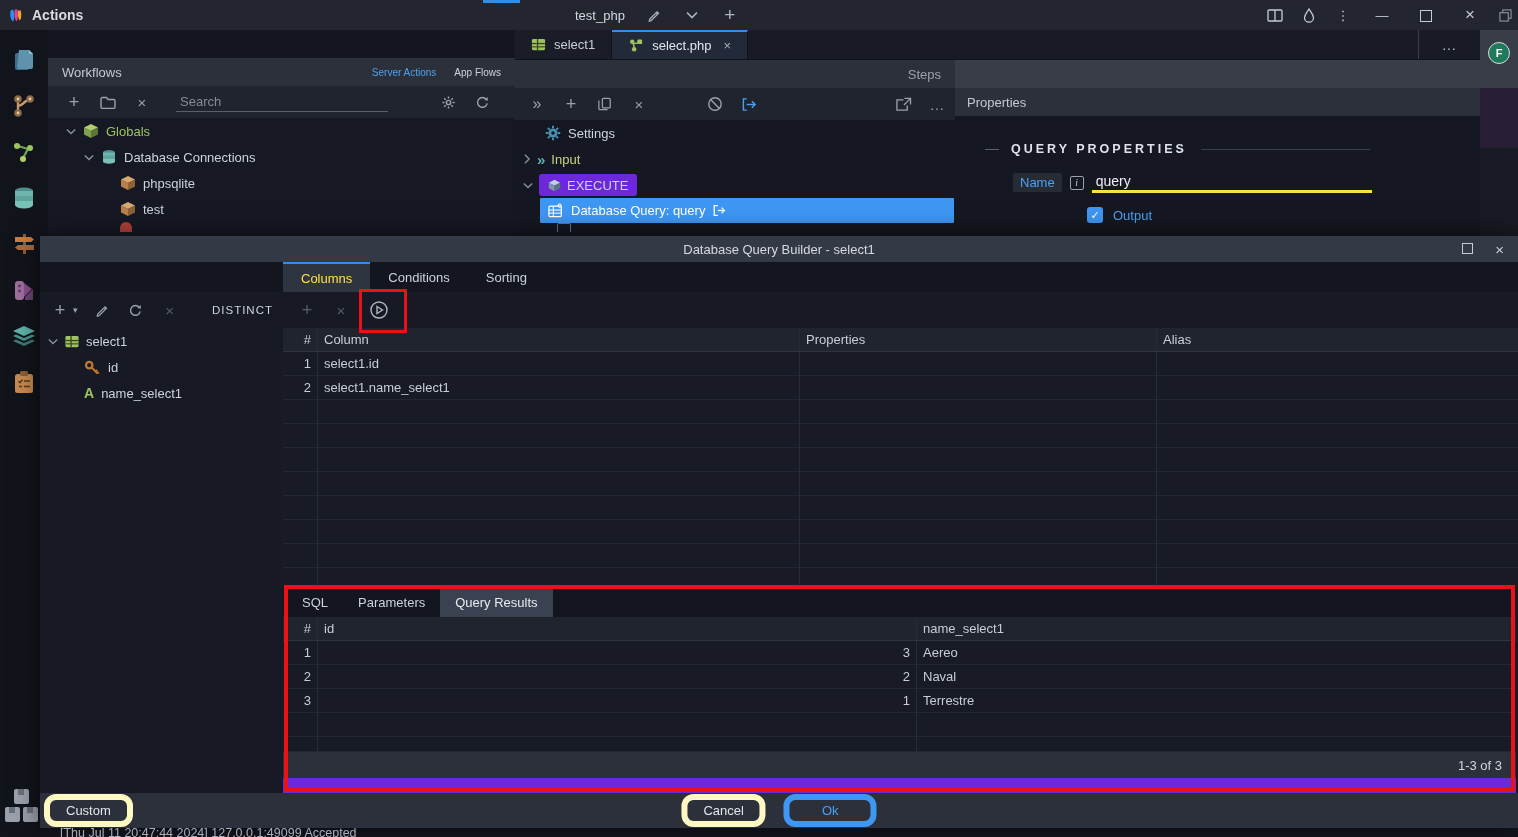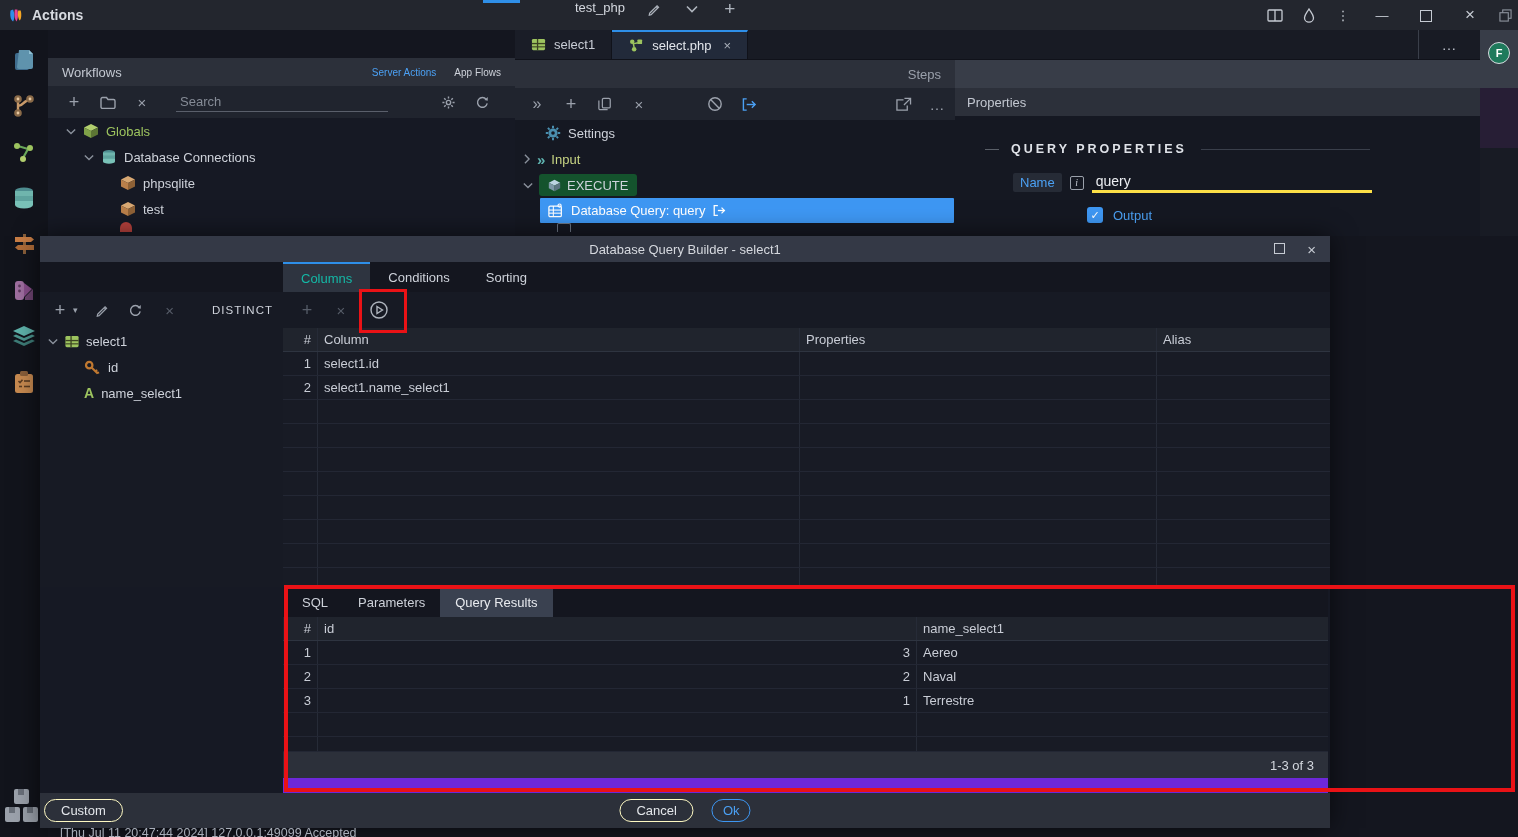--- a/index.html
+++ b/index.html
@@ -10,21 +10,21 @@
     overflow:hidden; position:relative;
   }
   .abs { position:absolute; }
   .flex { display:flex; align-items:center; }
   svg { display:block; }
 
   
   .topbar { left:0; top:0; width:1518px; height:30px; background:#23262e; display:flex; align-items:center; }
   .logo-wrap { display:flex; align-items:center; gap:7px; padding-left:8px; }
   .app-name { color:#d8dbe1; font-weight:bold; font-size:14px; }
-  .proj-group { position:absolute; left:575px; top:0; height:30px; display:flex; gap:20px; }
+  .proj-group { position:absolute; left:575px; top:0; height:30px; display:flex; align-items:center; gap:20px; }
   .proj-title { color:#d3d7de; font-size:13px; }
   .tb-ico { color:#aeb4bd; display:flex; align-items:center; justify-content:center; width:18px; height:18px; cursor:pointer; }
   .win-ctrls { position:absolute; right:0; top:0; height:30px; display:flex; align-items:center; }
   .win-btn { width:44px; height:30px; display:flex; align-items:center; justify-content:center; color:#c6cbd3; font-size:13px; }
   .top-accent { left:483px; top:0; width:37px; height:3px; background:#2f8fe8; }
   .restore-mini { width:26px; height:30px; display:flex; align-items:center; justify-content:center; }
 
   
   .sidebar { left:0; top:30px; width:48px; height:807px; background:#12141c; display:flex; flex-direction:column; align-items:center; }
   .side-ico { width:32px; height:32px; margin-top:14px; display:flex; align-items:center; justify-content:center; }
@@ -49,21 +49,21 @@
   .workflows { left:48px; top:58px; width:467px; height:178px; background:#161924; overflow:hidden; }
   .wf-tabs { margin-left:auto; display:flex; gap:18px; font-size:10px; }
   .wf-tab-active { color:#4ba0f4; }
   .wf-tab { color:#ced2da; }
   .search-box { width:212px; margin-left:10px; background:transparent; border:none; border-bottom:1px solid #5a5f6b; color:#c9cdd6; font-size:13px; padding:2px 4px; font-family:"Liberation Sans",sans-serif; }
   .search-box::placeholder { color:#858b96; }
   .green-label { color:#9dc45f; }
 
   
   .steps { left:515px; top:60px; width:440px; height:176px; background:#151822; overflow:hidden; }
-  .chip { background:#14532d; border-radius:3px; height:22px; display:flex; align-items:center; gap:6px; padding:0 9px; color:#ced3db; }
+  .chip { background:#6d28d9; border-radius:3px; height:22px; display:flex; align-items:center; gap:6px; padding:0 9px; color:#ced3db; }
   .step-selected { margin-left:25px; width:414px; height:25px; background:#3e97f3; color:#fff; display:flex; align-items:center; gap:7px; padding:0 8px; border-radius:1px; }
   .input-label { color:#c7d483; }
   .dchev { color:#5fb3b0; font-weight:bold; font-size:15px; }
 
   
   .properties { left:955px; top:60px; width:525px; height:176px; background:#151822; overflow:hidden; }
   .props-band { height:28px; background:#383d48; }
   .section-row { display:flex; align-items:center; margin:26px 0 0 30px; }
   .section-dash { width:14px; border-top:1px solid #5a5f68; margin-right:12px; }
   .section-title { color:#dfe2e8; font-size:12.5px; letter-spacing:3px; font-weight:bold; }
@@ -76,29 +76,29 @@
   .checkbox { width:16px; height:16px; background:#3e97f3; border-radius:3px; color:#fff; font-size:11px; display:flex; align-items:center; justify-content:center; }
   .output-label { color:#4ba0f4; }
 
   
   .rightstrip { left:1480px; top:30px; width:38px; height:206px; background:#181b24; }
   .rs-top { height:58px; background:#383d48; display:flex; justify-content:center; padding-top:12px; }
   .rs-purple { height:60px; background:#271e35; }
   .avatar { width:22px; height:22px; border-radius:50%; background:#1f7a5c; color:#fff; font-size:11px; font-weight:bold; display:flex; align-items:center; justify-content:center; border:1px solid #d7dbe0; }
 
   
-  .dialog { left:40px; top:236px; width:1290px; height:592px; background:#161924; box-shadow:0 0 24px rgba(0,0,0,.6); }
+  .dialog { left:40px; top:236px; width:1478px; height:592px; background:#161924; box-shadow:0 0 24px rgba(0,0,0,.6); }
   .dlg-titlebar { height:26px; background:#343946; display:flex; align-items:center; position:relative; }
   .dlg-title { position:absolute; left:0; right:0; text-align:center; color:#d6d9df; font-size:13px; }
   .dlg-winbtns { margin-left:auto; display:flex; gap:22px; padding-right:14px; z-index:1; }
   .dlg-sq { width:11px; height:11px; border:1px solid #c6cbd3; margin-top:2px; }
   .dlg-x { color:#c6cbd3; font-size:15px; }
   .dlg-tabrow { height:30px; background:#14161f; display:flex; align-items:stretch; }
   .dtab { display:flex; align-items:center; padding:0 18px; color:#ced2da; }
-  .dtab.active { background:#2e3440; border-top:2px solid #2e8fe9; color:#14b8a6; }
+  .dtab.active { background:#2e3440; border-top:2px solid #2e8fe9; color:#fde047; }
   .dlg-toolbar { height:36px; background:#171a24; display:flex; align-items:center; }
   .dlg-tool-left { width:243px; display:flex; align-items:center; padding-left:10px; gap:14px; }
   .distinct { margin-left:auto; margin-right:10px; color:#ced2da; font-size:11.5px; letter-spacing:1px; }
   .dlg-body { display:flex; height:259px; }
   .dlg-left { width:243px; background:#171a24; }
   .grid { flex:1; background:#171a24; overflow:hidden; }
   .grow { display:flex; height:24px; border-bottom:1px solid #232734; background:#181b25; }
   .grow.header { background:#20242d; border-bottom:1px solid #2e3440; color:#c9cdd6; }
   .gc { border-right:1px solid #262b37; padding:0 6px; display:flex; align-items:center; overflow:hidden; white-space:nowrap; }
   .gc.num { width:35px; justify-content:flex-end; }
@@ -109,22 +109,22 @@
   .rc.num { width:35px; }
   .rc.c1 { width:599px; }
   .rc.c2 { flex:1; border-right:none; }
   .rc.right { justify-content:flex-end; }
   .results { position:absolute; left:243px; top:351px; right:2px; height:206px; background:#6d28d9; }
   .res-tabs { height:30px; background:#14161f; display:flex; align-items:stretch; padding-left:4px; }
   .rtab { display:flex; align-items:center; padding:0 15px; color:#ced2da; }
   .rtab.active { background:#3a4150; color:#e9ebef; }
   .res-footer { height:26px; background:#2c303a; display:flex; align-items:center; justify-content:flex-end; padding-right:14px; color:#d3d7de; }
   .dlg-bottombar { position:absolute; left:0; right:0; top:557px; height:35px; background:#2c303a; display:flex; align-items:center; padding:0 4px; }
-  .pill { border:1px solid #fef9c3; border-radius:12px; background:transparent; color:#e3e6ea; font-size:13px; padding:3px 16px; font-family:"Liberation Sans",sans-serif; }
-  .pill.ok { border-color:#3e97f3; color:#4ba0f4; padding:3px 10px; }
+  .pill { border:6px solid #fef9c3; border-radius:12px; background:transparent; color:#e3e6ea; font-size:13px; padding:3px 16px; font-family:"Liberation Sans",sans-serif; }
+  .pill.ok { border-color:#3e97f3; color:#4ba0f4; padding:3px 32px; }
   .center-btns { position:absolute; left:50%; transform:translateX(-50%); display:flex; gap:18px; }
 
   .redbox { position:absolute; border:3px solid #ea1216; }
   .redbox.big { border-width:4px; }
 
   .statusbar { left:60px; top:826px; height:11px; overflow:hidden; color:#a7adb8; font-size:12.5px; }
 
   .key-ico { transform:rotate(0deg); }
   .letterA { color:#9dc45f; font-weight:bold; font-size:14px; }
 </style>

